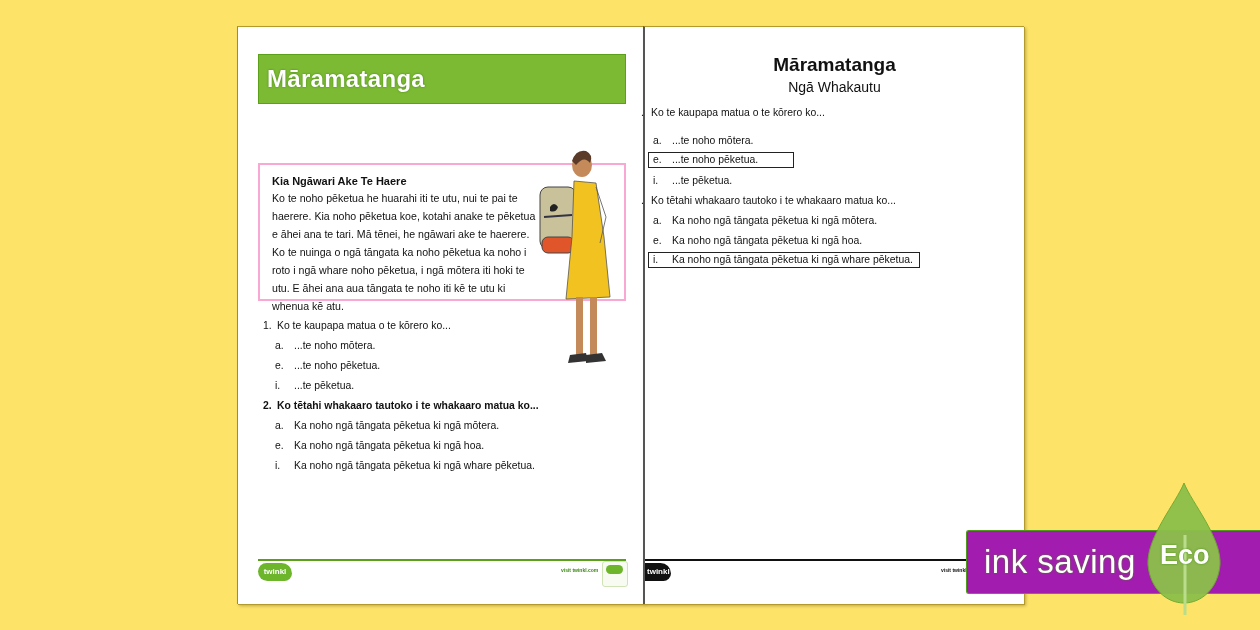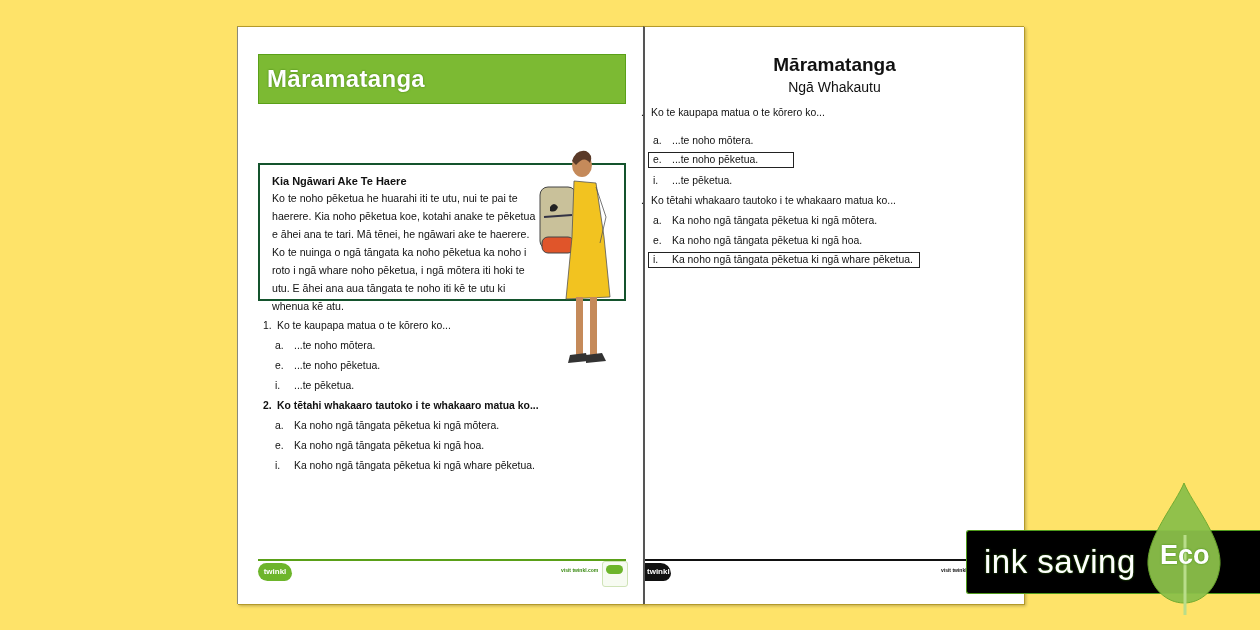--- a/index.html
+++ b/index.html
@@ -24,21 +24,21 @@
       position:absolute; left:8px; top:10px;
       font-size:24px; font-weight:bold; color:#fff; letter-spacing:0.3px;
       text-shadow:0 0 2px #3f7d10;
     }
     .instructions {
       position:absolute; left:20px; top:90px; width:368px;
       font-size:11px; line-height:15px; text-align:justify;
     }
     .story-box {
       position:absolute; left:20px; top:136px; width:368px; height:138px;
-      border:2px solid #14532d; box-sizing:border-box;text-decoration:underline;
+      border:2px solid #f9a8d4; box-sizing:border-box;text-decoration:underline;
     }
     .story-title { position:absolute; left:12px; top:10px; font-size:11px; font-weight:bold; }
     .story-text {
       position:absolute; left:12px; top:24px; width:266px;
       font-size:10.6px; line-height:18px;
     }
     .illustration {
       position:absolute; left:296px; top:120px; width:90px; height:230px;
     }
 
@@ -73,21 +73,21 @@
     .r-footer-line { position:absolute; left:0; top:532px; width:379px; height:2px; background:#111; }
     .r-logo {
       position:absolute; left:0; top:536px; width:24px; height:18px;
       background:#111; border-radius:0 11px 8px 0;
       color:#fff; font-size:8px; font-weight:bold; line-height:18px; padding-left:2px;
     }
     .r-visit { position:absolute; left:296px; top:540px; font-size:5px; color:#111; font-weight:bold; }
 
     .eco-banner {
       position:absolute; left:966px; top:530px; width:294px; height:64px;
-      background:#000000; border:1px solid #4f9b1b; border-right:none;
+      background:#a21caf; border:1px solid #4f9b1b; border-right:none;
       box-sizing:border-box; border-radius:3px 0 0 3px;
     }
     .eco-banner .ink-text {
       position:absolute; left:17px; top:12px;
       font-size:33px; color:#fff; letter-spacing:0.5px;
       text-shadow:0 0 2px #3f8a10;
     }
     .drop {
       position:absolute; left:1146px; top:483px; width:76px; height:132px;
     }

